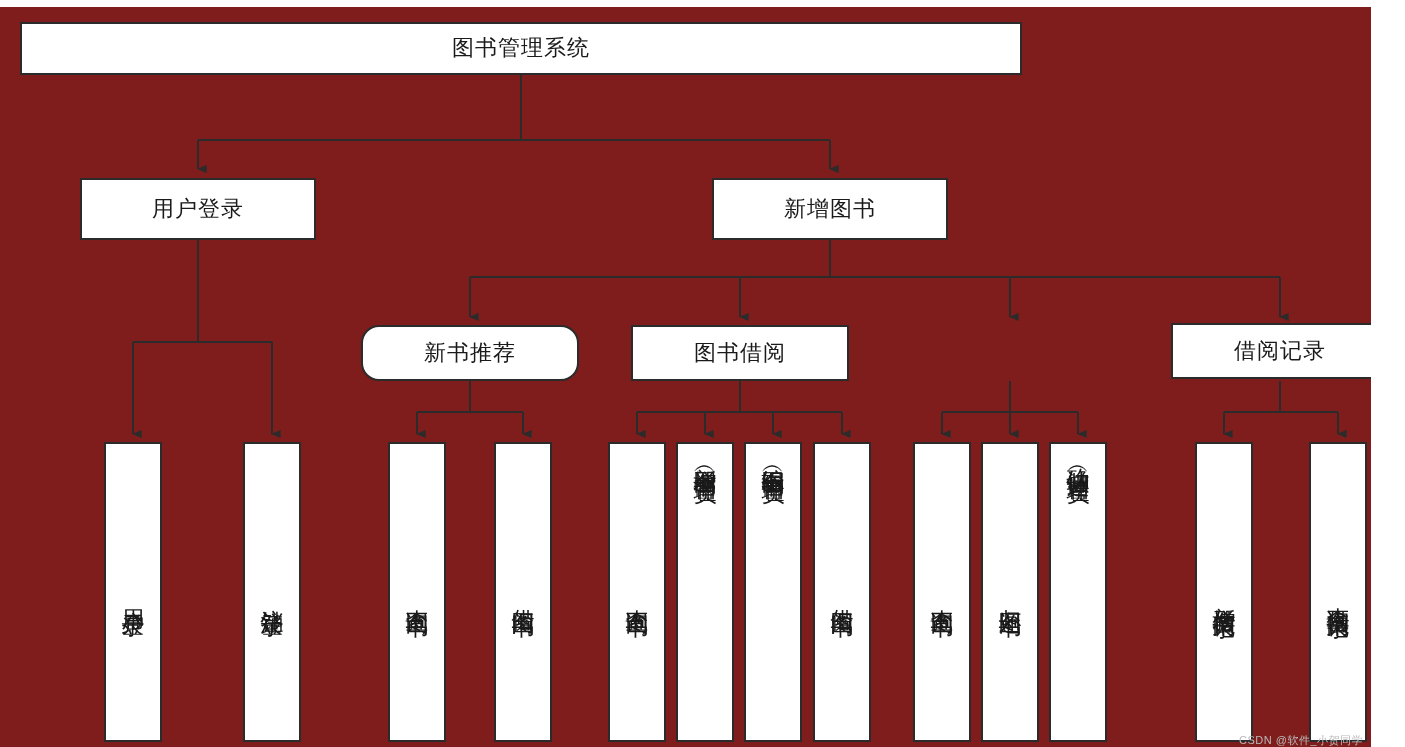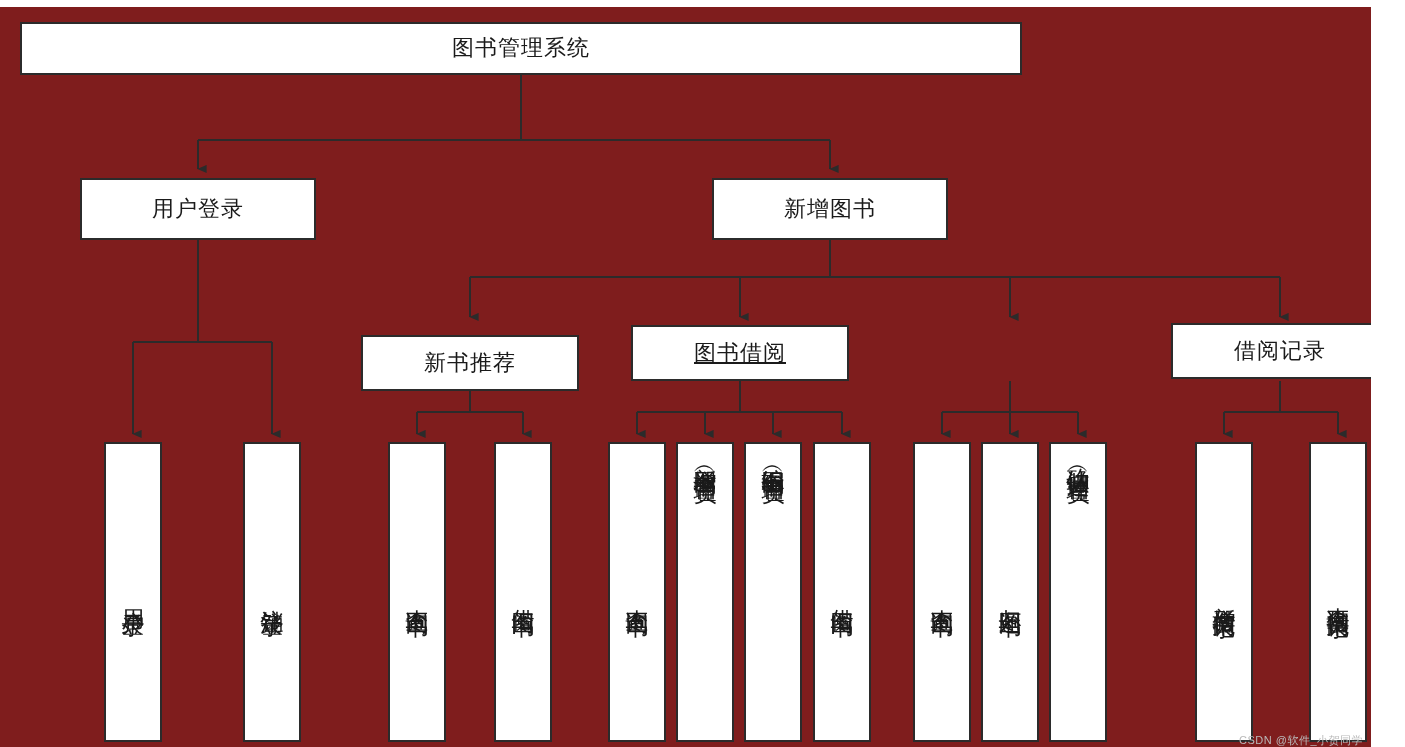--- a/index.html
+++ b/index.html
@@ -137,25 +137,25 @@
   </div>
 
   <div class="node node-h" style="left:80px; top:171px; width:236px; height:62px;">
     <span class="node-label">用户登录</span>
   </div>
 
   <div class="node node-h" style="left:712px; top:171px; width:236px; height:62px;">
     <span class="node-label">新增图书</span>
   </div>
 
-  <div class="node node-h" style="left:361px; top:328px; width:218px; height:56px;">
+  <div class="node node-h" style="left:361px; top:318px; width:218px; height:56px;border-radius:18px;">
     <span class="node-label">新书推荐</span>
   </div>
 
-  <div class="node node-h" style="left:631px; top:318px; width:218px; height:56px;text-decoration:underline;">
+  <div class="node node-h" style="left:631px; top:318px; width:218px; height:56px;">
     <span class="node-label">图书借阅</span>
   </div>
 
 
   <div class="node node-h" style="left:1171px; top:316px; width:218px; height:56px;">
     <span class="node-label">借阅记录</span>
   </div>
 
   <div class="node node-v align-mid" style="left:104px; top:435px; width:58px; height:300px;">
     <span class="node-label">用户登录</span>

